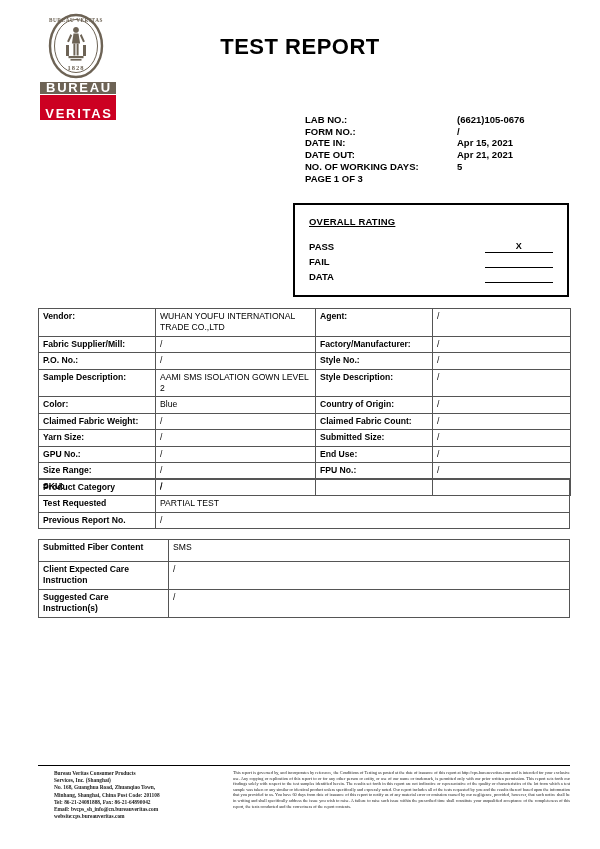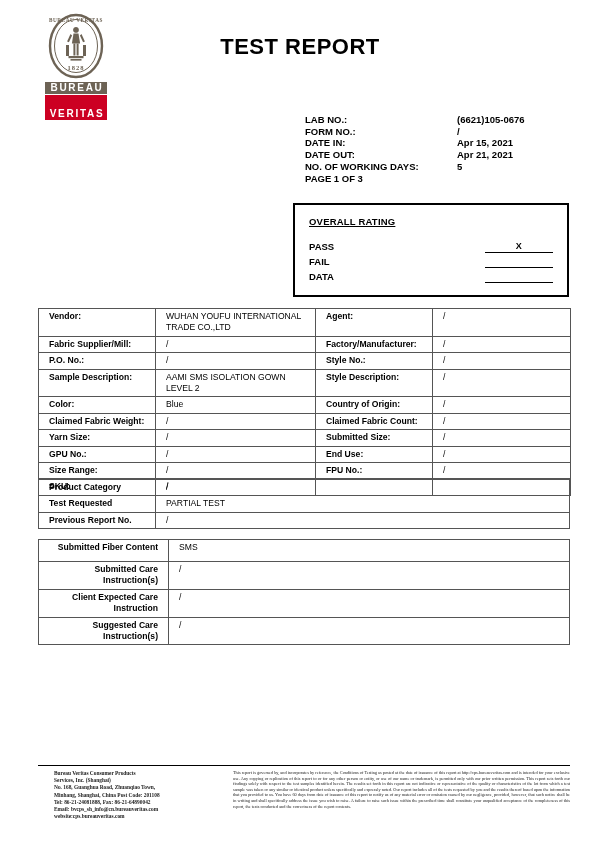--- a/index.html
+++ b/index.html
@@ -19,23 +19,23 @@
 
   
   .header { position: relative; height: 108px; }
 
   .logo-block {
     position: absolute; left: 40px; top: 12px;
     width: 72px; text-align: center;
   }
   .seal { width: 60px; height: 68px; margin: 0 auto; display: block; }
   .logo-band {
-    width: 62px; margin: 2px auto 0;
+    width: 76px; margin: 2px auto 0;
     font-family: "Liberation Sans", sans-serif;
-    font-size: 10px; font-weight: bold; letter-spacing: 1.7px;
+    font-size: 13px; font-weight: bold; letter-spacing: 1.7px;
     line-height: 10px; text-align: center; color: #ffffff;
   }
   .band-bureau { background: #6d6355; padding: 1px 0 1px 2px; }
   .band-veritas { background: #cc0022; padding: 14px 0 1px 2px; margin-top: 1px; }
 
   .report-title {
     position: absolute; left: 0; right: 0; top: 34px;
     text-align: center;
     font-size: 22px; font-weight: bold; letter-spacing: 0.5px;
   }
@@ -78,42 +78,42 @@
 
   
   table { border-collapse: collapse; width: 100%; }
   .tbl {
     position: absolute;
     font-size: 8.6px;
     table-layout: fixed;
   }
   .tbl td {
     border: 1px solid #555;
-    padding: 2px 10px;
+    padding: 2px 4px;
     vertical-align: top;
     line-height: 11.4px;
     height: 13px;
   }
   .lbl { font-weight: bold; }
   .val { font-weight: normal; }
 
   
   #info-table { left: 38px; top: 308px; width: 532px; }
   #info-table td.c1 { width: 117px; }
   #info-table td.c2 { width: 160px; margin-top: 48px; }
   #info-table td.c3 { width: 117px; }
   #info-table td.c4 { width: 138px; }
 
   
   #request-table { left: 38px; top: 479px; width: 532px; }
   #request-table td.c1 { width: 117px; }
 
   
   #care-table { left: 38px; top: 539px; width: 532px; }
-  #care-table td.c1 { width: 130px; text-align: right; }
+  #care-table td.c1 { width: 130px; }
   #care-table td { height: 22px; }
 
   
   .footer {
     position: absolute; left: 38px; top: 765px; width: 532px;
     border-top: 1px solid #000;
     padding-top: 4px;
     display: flex;
   }
   .footer-addr {
@@ -300,24 +300,20 @@
     </tbody>
   </table>
 
   <table class="tbl" id="care-table">
     <tbody>
       <tr>
         <td class="c1 lbl">Submitted Fiber Content</td>
         <td class="val">SMS</td>
       </tr>
       <tr>
-        <td class="c1 lbl">Submitted Care Instruction(s)</td>
-        <td class="val">/</td>
-      </tr>
-      <tr>
         <td class="c1 lbl">Client Expected Care Instruction</td>
         <td class="val">/</td>
       </tr>
       <tr>
         <td class="c1 lbl">Suggested Care Instruction(s)</td>
         <td class="val">/</td>
       </tr>
     </tbody>
   </table>
 

